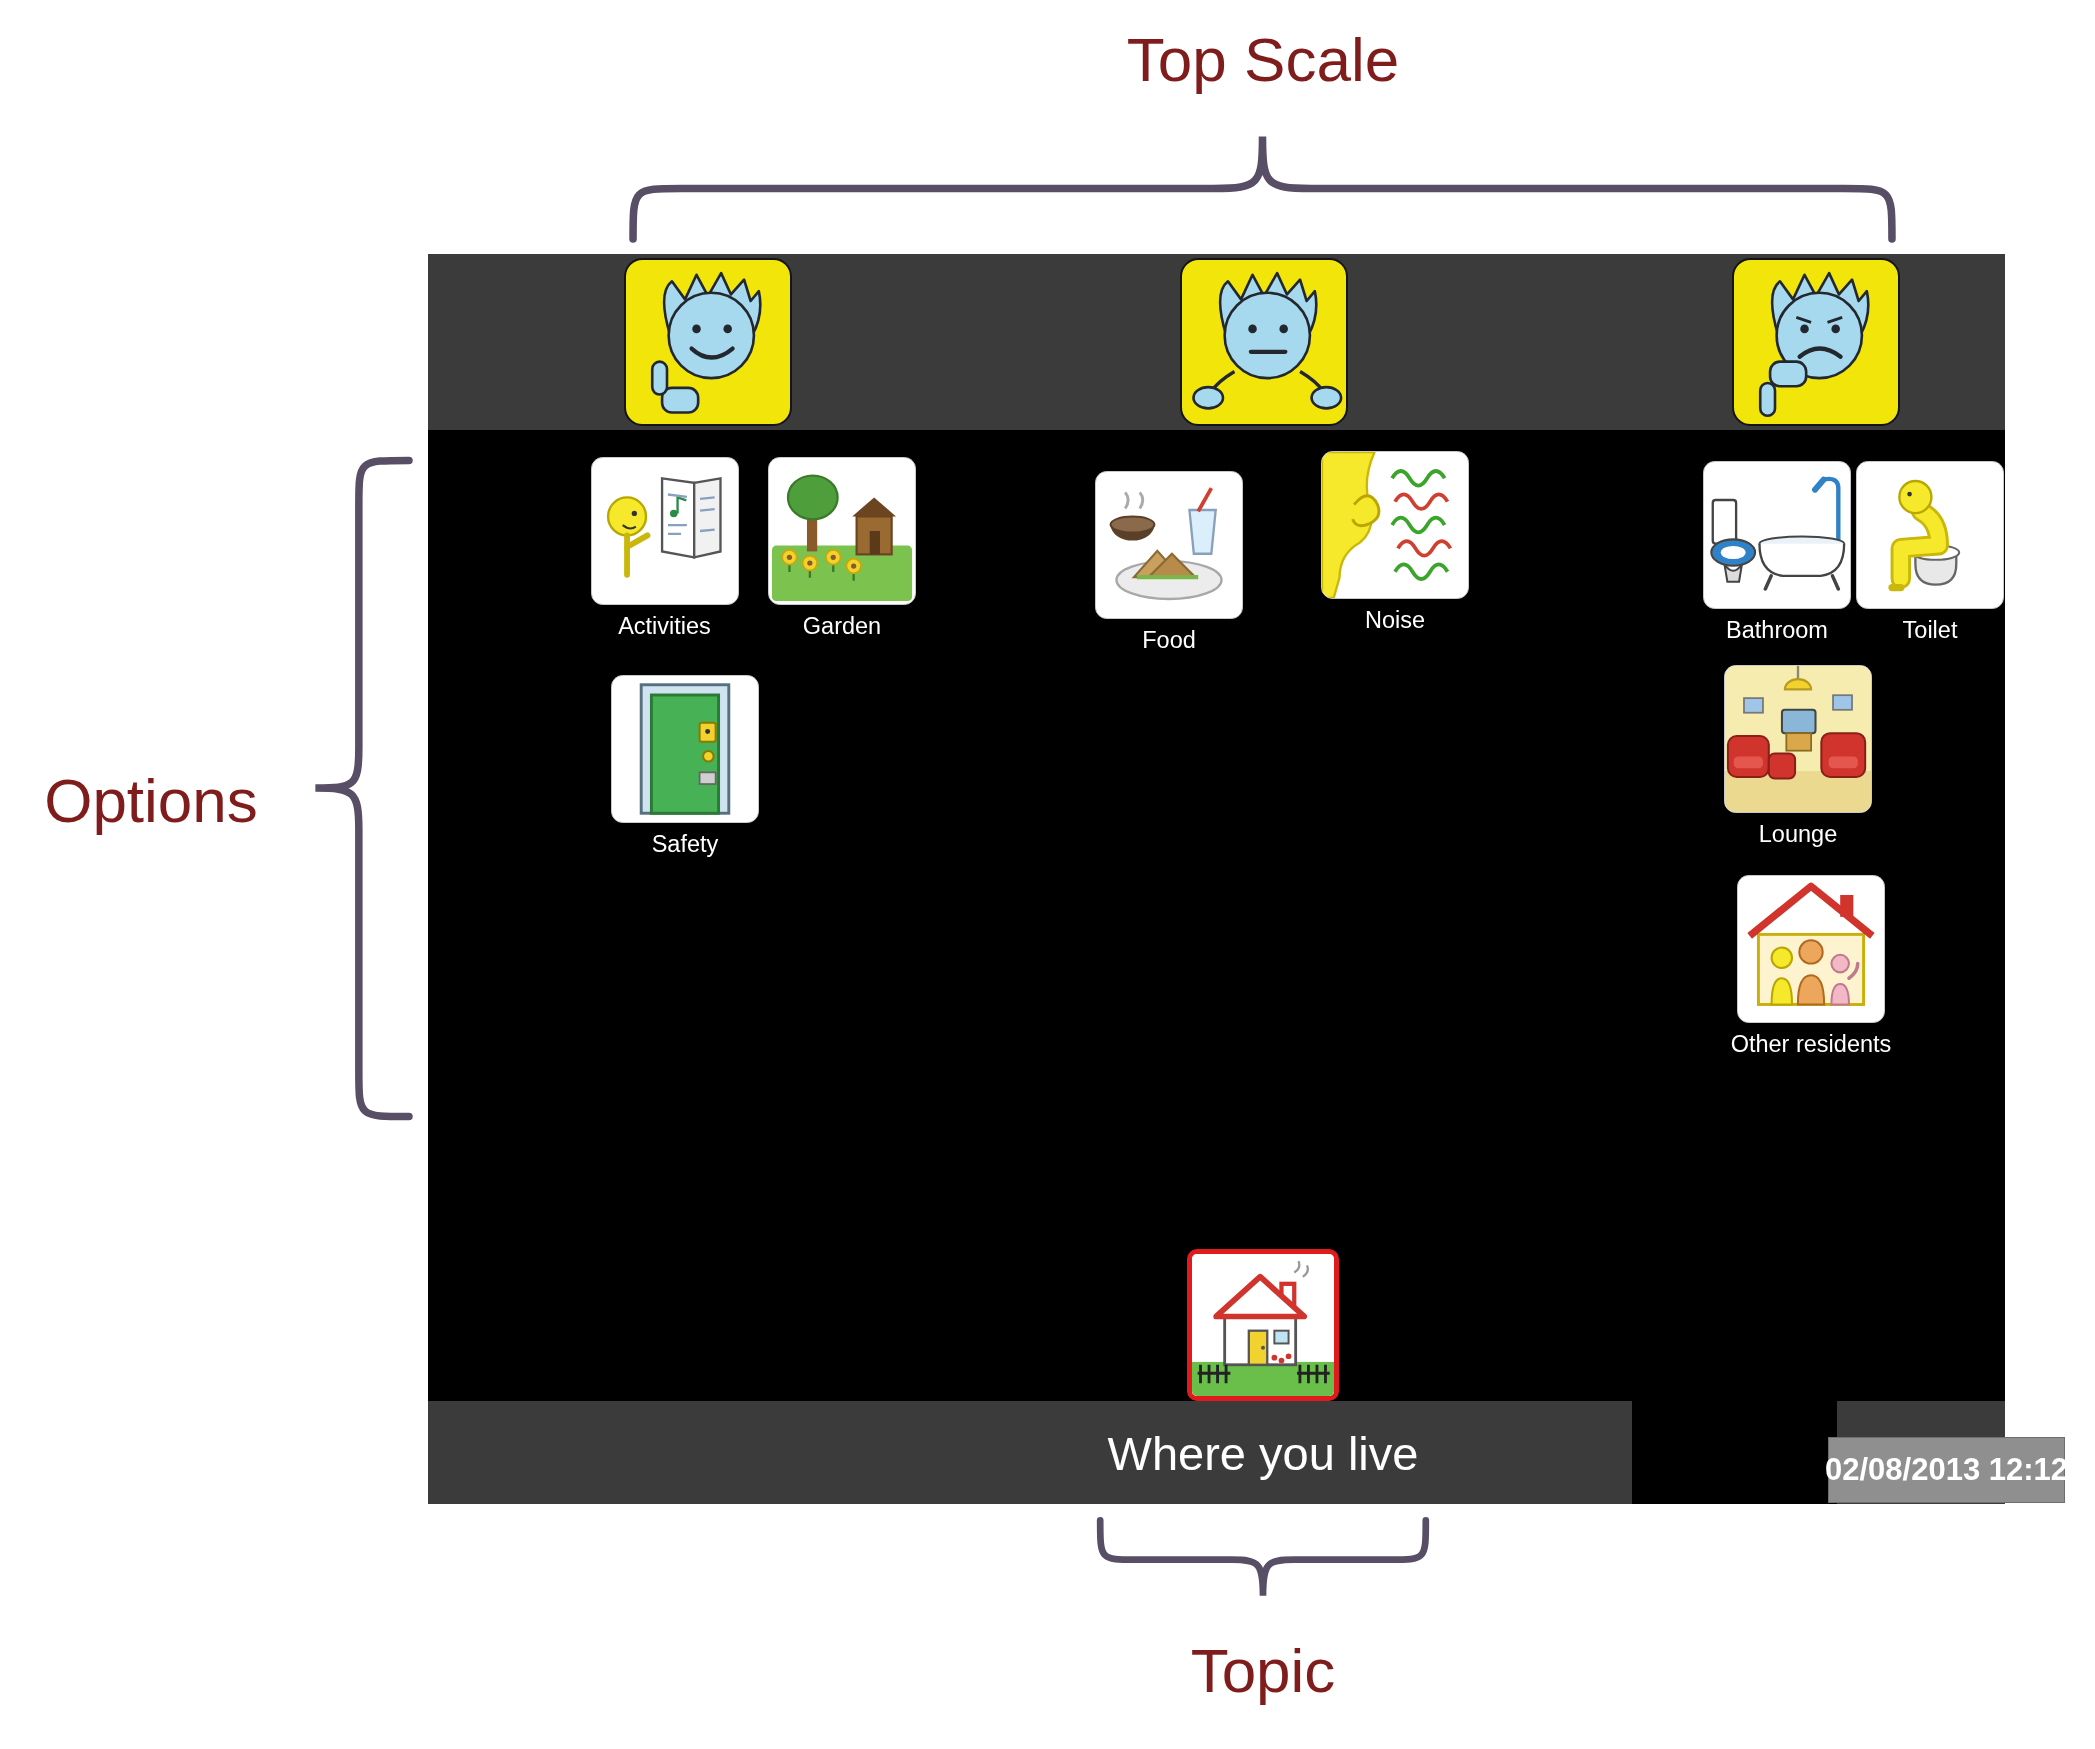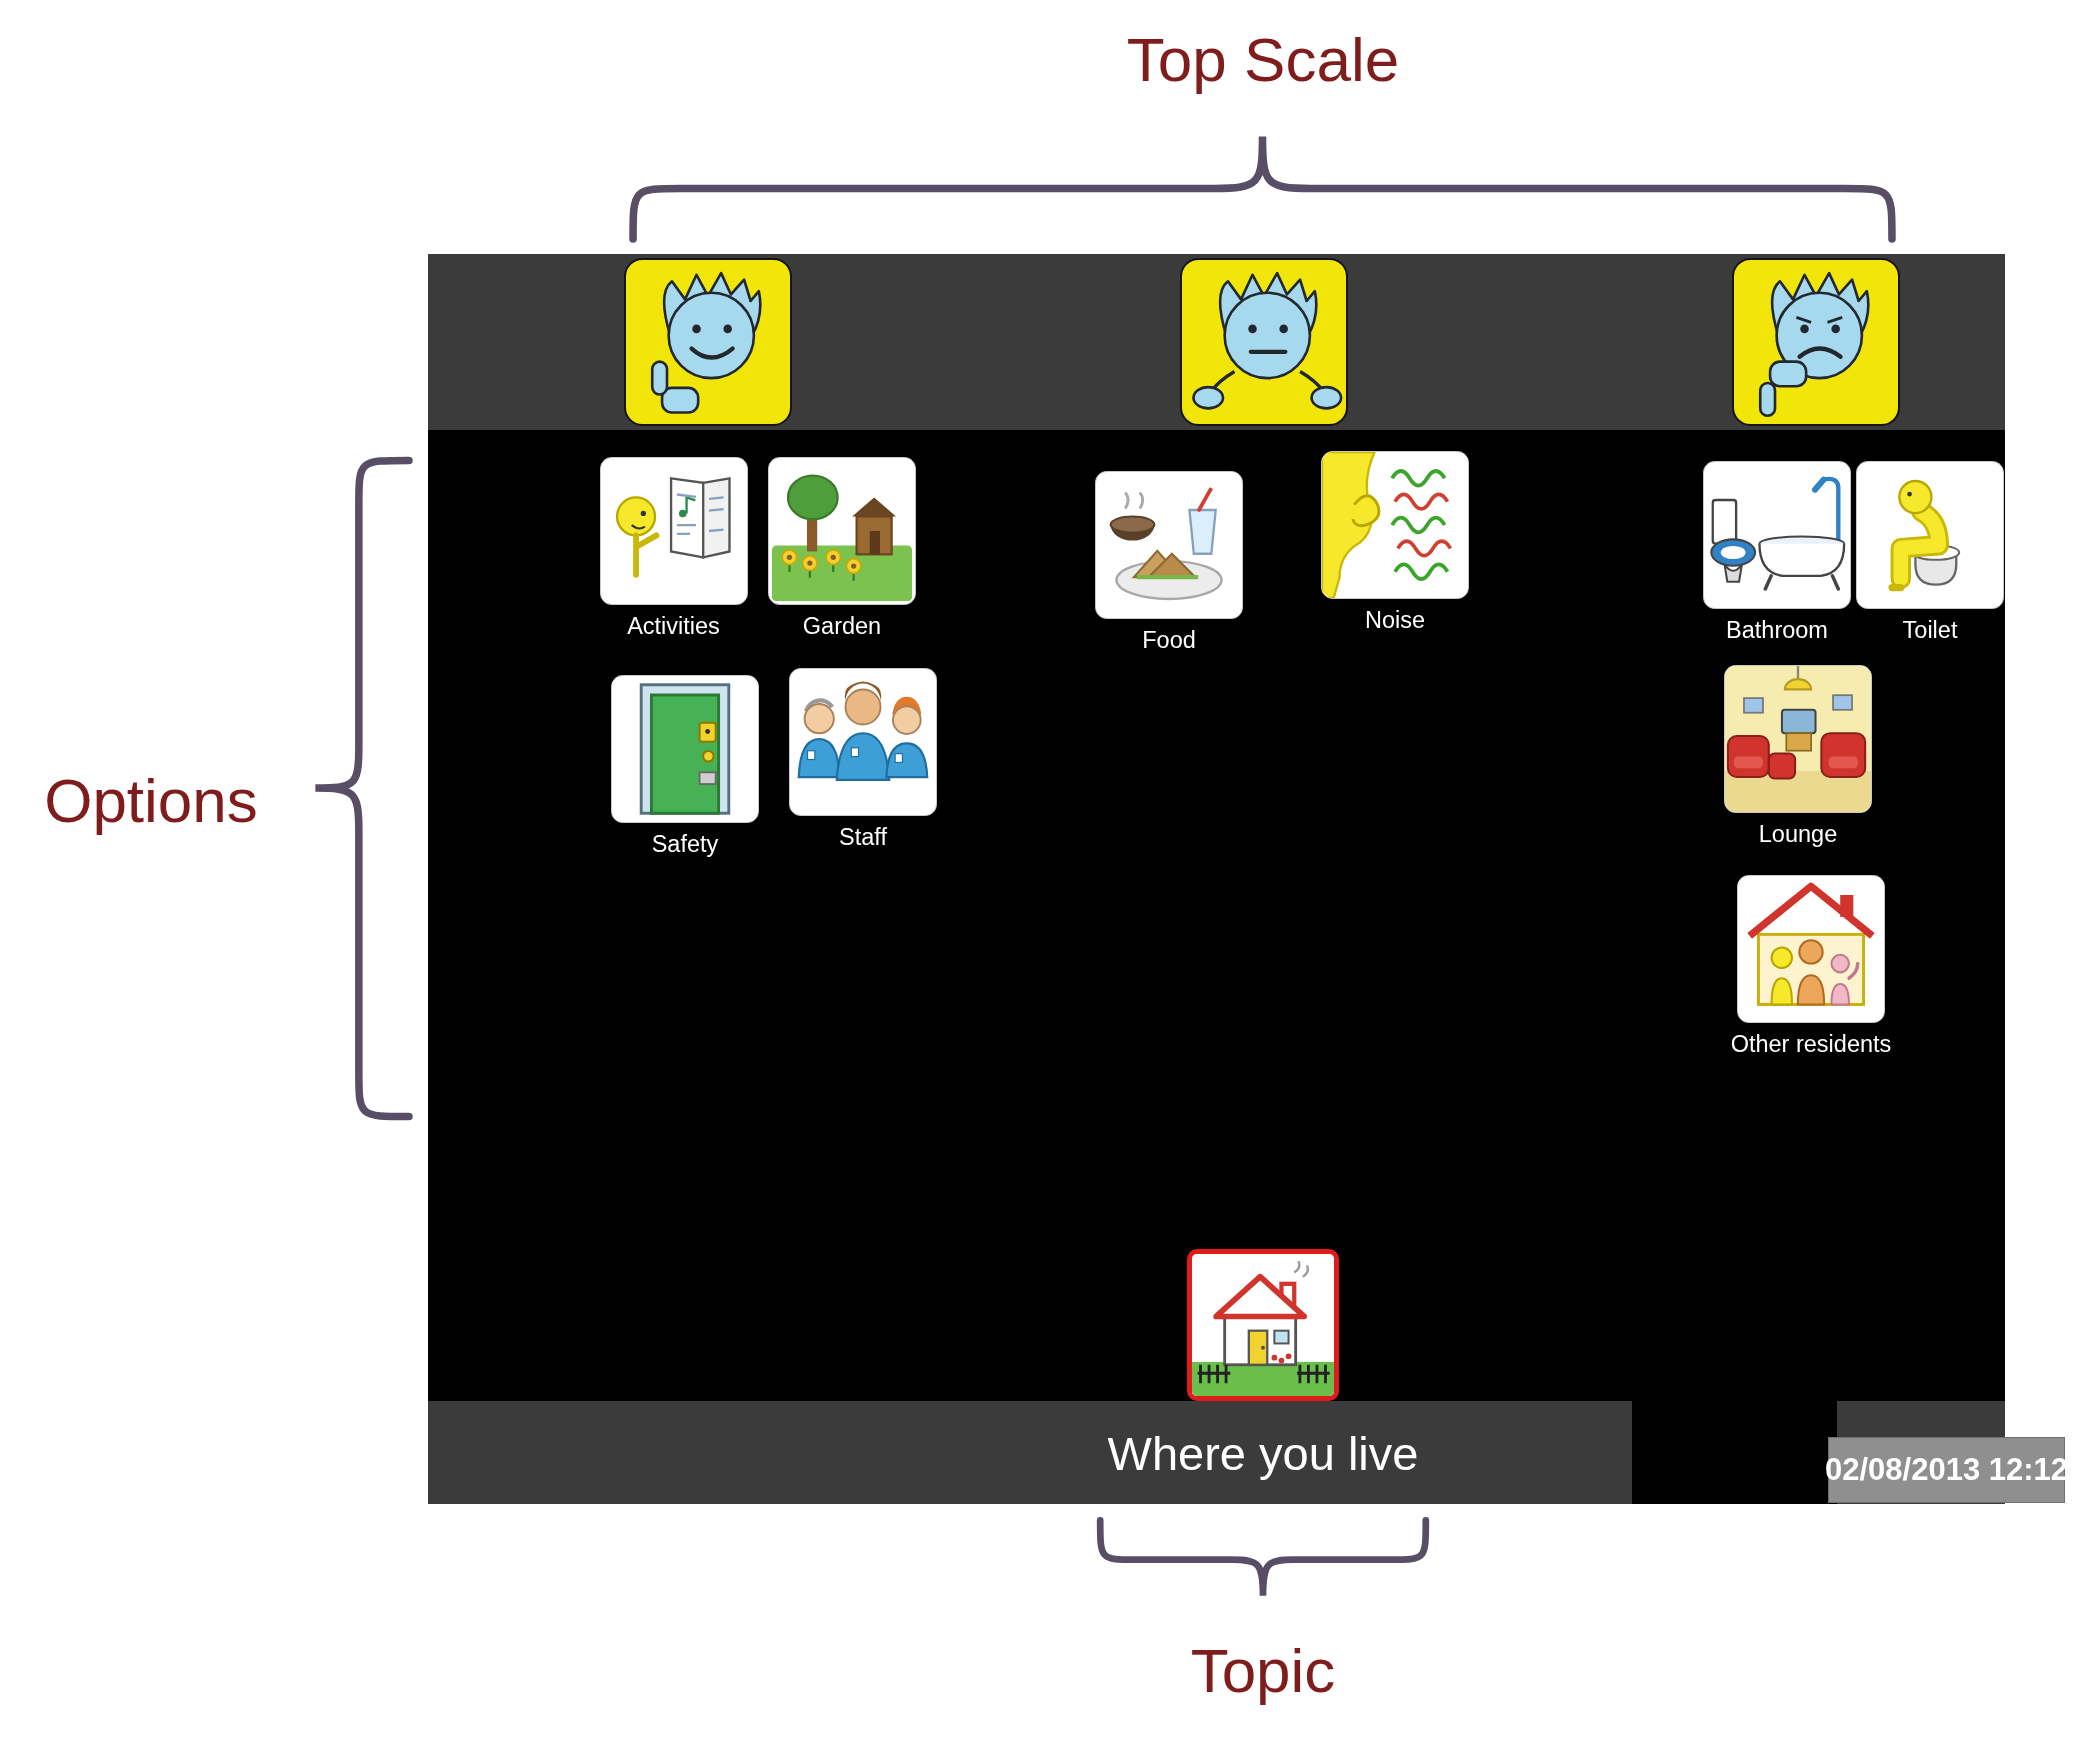--- a/index.html
+++ b/index.html
@@ -39,21 +39,21 @@
 
   .card { position:absolute; width:148px; display:flex; flex-direction:column; align-items:center; }
   .tile {
     width:148px; height:148px; background:#fff; border:0.8px solid #c9c9c9;
     border-radius:11.7px; overflow:hidden;
   }
   .tile svg { width:100%; height:100%; display:block; }
   .card-label {
     margin-top:7.6px; color:#fff; font-size:23.5px; white-space:nowrap; text-align:center;
   }
-  #cardActivities     { left:166px;  top:27px;padding-left:11px; }
+  #cardActivities     { left:157px;  top:27px;padding-left:11px; }
   #cardGarden         { left:340px;  top:27px; }
   #cardFood           { left:667px;  top:41px; }
   #cardNoise          { left:849px; top:21px;margin-left:44px; }
   #cardBathroom       { left:1275px; top:31px; }
   #cardToilet         { left:1428px; top:31px; }
   #cardSafety         { left:159px;  top:245px;margin-left:24px; }
   #cardStaff          { left:361px;  top:238px; }
   #cardLounge         { left:1296px; top:235px; }
   #cardYourRoom       { left:164px;  top:463px; }
   #cardOtherResidents { left:1309px; top:445px; }
@@ -265,39 +265,20 @@
             <rect x="27" y="13" width="46" height="81" fill="#46b155" stroke="#2a7a36" stroke-width="2"></rect>
             <rect x="60" y="32" width="11" height="13" rx="1.5" fill="#f2d22e" stroke="#8a7a00" stroke-width="1.4"></rect>
             <circle cx="65.5" cy="38" r="1.7" fill="#333"></circle>
             <circle cx="66" cy="55" r="3.6" fill="#f2d22e" stroke="#8a7a00" stroke-width="1.4"></circle>
             <rect x="60" y="66" width="11" height="8" fill="#cfcfcf" stroke="#666" stroke-width="1.2"></rect>
           </svg>
         </div>
         <div class="card-label">Safety</div>
       </div>
 
-      <div class="card" id="cardStaff">
-        <div class="tile">
-          <svg viewBox="0 0 100 100">
-            <path d="M11,29 a10,10 0 0 1 18,-3" fill="none" stroke="#9a9a9a" stroke-width="3"></path>
-            <circle cx="20" cy="34" r="10" fill="#f2cda4" stroke="#a8825a" stroke-width="1.3"></circle>
-            <path d="M6,74 q1,-26 14,-26 t14,26 z" fill="#3d9fd6" stroke="#1f6e9e" stroke-width="1.5"></path>
-            <path d="M38,22 a12,12 0 0 1 24,0 q2,-8 -4,-11 q-8,-5 -16,0 q-6,3 -4,11 z" fill="#8a5a2b"></path>
-            <circle cx="50" cy="26" r="12" fill="#eab885" stroke="#a8825a" stroke-width="1.3"></circle>
-            <path d="M32,76 q2,-32 18,-32 t18,32 z" fill="#3d9fd6" stroke="#1f6e9e" stroke-width="1.5"></path>
-            <path d="M70,31 q2,-12 10,-12 q8,0 10,12 z" fill="#e07b2a"></path>
-            <circle cx="80" cy="35" r="9.5" fill="#f2cda4" stroke="#a8825a" stroke-width="1.3"></circle>
-            <path d="M66,74 q1,-23 14,-23 t14,23 z" fill="#3d9fd6" stroke="#1f6e9e" stroke-width="1.5"></path>
-            <rect x="12" y="56" width="5" height="6" fill="#fff" stroke="#1f6e9e" stroke-width="0.8"></rect>
-            <rect x="42" y="54" width="5" height="6" fill="#fff" stroke="#1f6e9e" stroke-width="0.8"></rect>
-            <rect x="72" y="58" width="5" height="6" fill="#fff" stroke="#1f6e9e" stroke-width="0.8"></rect>
-          </svg>
-        </div>
-        <div class="card-label">Staff</div>
-      </div>
 
       <div class="card" id="cardLounge">
         <div class="tile">
           <svg viewBox="0 0 100 100">
             <rect width="100" height="100" fill="#f6ecb0"></rect>
             <rect y="72" width="100" height="28" fill="#ead98e"></rect>
             <path d="M50,0 v9" stroke="#887" stroke-width="1.6"></path>
             <path d="M41,16 a9,7 0 0 1 18,0 z" fill="#f2d22e" stroke="#b79a20" stroke-width="1.4"></path>
             <rect x="13" y="22" width="13" height="10" fill="#9fc6e8" stroke="#777" stroke-width="1.2"></rect>
             <rect x="74" y="20" width="13" height="10" fill="#9fc6e8" stroke="#777" stroke-width="1.2"></rect>

